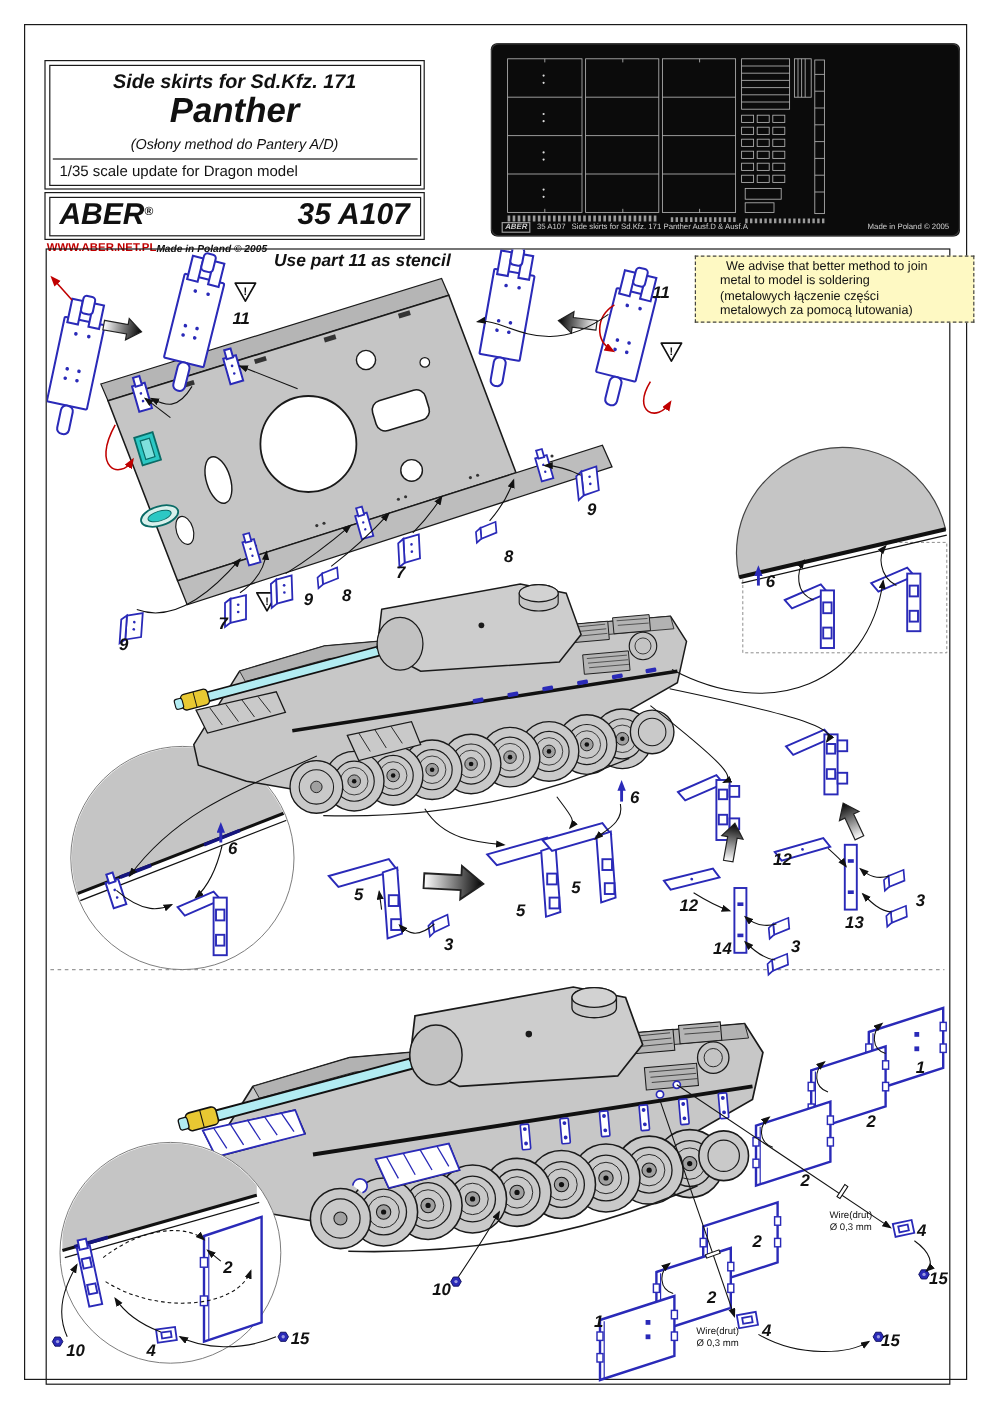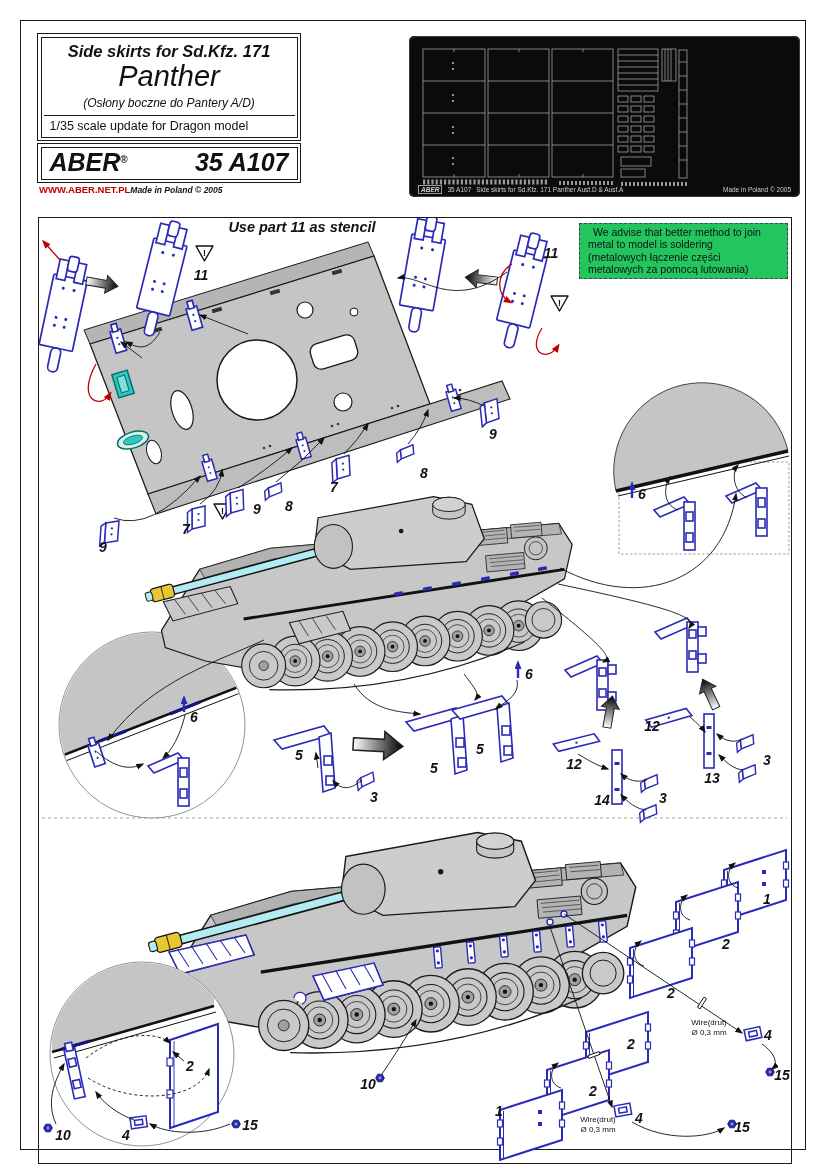--- a/index.html
+++ b/index.html
@@ -1,69 +1,69 @@
 <!DOCTYPE html>
 <html><head>
 <meta charset="utf-8">
 <style>
   html,body{margin:0;padding:0;}
   body{width:827px;height:1169px;position:relative;background:#fff;
        font-family:"Liberation Sans",sans-serif;color:#111;overflow:hidden;}
   .outer{position:absolute;left:20px;top:20px;width:784px;height:1128px;
          border:1.6px solid #1a1a1a;background:#fff;}
-  .tblock{position:absolute;left:16px;top:12px;width:264px;}
+  .tblock{position:absolute;left:16px;top:29px;width:317px;}
   .dbox{border:1.3px solid #1a1a1a;padding:2.5px;background:#fff;}
   .dbox-inner{border:1.2px solid #1a1a1a;text-align:center;padding:4px 2px 0;}
   .t1{font-size:16.5px;font-weight:bold;font-style:italic;}
-  .t2{font-size:29px;font-weight:normal;font-style:italic;line-height:31px;}
+  .t2{font-size:29px;font-weight:bold;font-style:italic;line-height:31px;}
   .t3{font-size:17.5px;font-weight:bold;font-style:italic;margin-top:1px;}
   .t4{font-size:12px;font-style:italic;margin-top:4px;}
   .scale-row{border-top:1.2px solid #1a1a1a;margin-top:5px;text-align:left;
              padding:3px 6px 4px;font-size:12.5px;}
   .brandbox{margin-top:2px;}
   .brand-inner{border:1.2px solid #1a1a1a;display:flex;justify-content:space-between;
                align-items:flex-start;padding:0 8px 2px;}
   .brand-name{font-size:25px;font-weight:bold;font-style:italic;}
   .brand-reg{font-size:10px;vertical-align:8px;font-style:normal;font-weight:bold;}
   .brand-code{font-size:25px;font-weight:bold;font-style:italic;}
   .webrow{display:flex;align-items:center;padding:1px 2px;}
   .web{color:#c00000;font-weight:bold;font-size:9.5px;}
   .made{font-style:italic;font-weight:bold;font-size:8.5px;}
   .fret{position:absolute;left:388px;top:15px;width:391px;height:161px;
         background:#0b0b0b;border-radius:5px;}
   .fret svg{display:block;}
   .fret-cap{position:absolute;left:9px;right:9px;bottom:3px;display:flex;
             align-items:center;gap:5px;color:#cfcfcf;font-size:6.5px;white-space:nowrap;}
   .fret-brand{border:1px solid #9a9a9a;padding:0 2px;font-weight:bold;font-style:italic;}
   .fret-made{margin-left:auto;}
-  .dgm{position:absolute;left:17px;top:196px;width:752px;height:945px;
+  .dgm{position:absolute;left:17px;top:186px;width:752px;height:945px;
        border:1.2px solid #1a1a1a;}
   .dgm > svg{position:absolute;left:0;top:0;}
   .advise{position:absolute;left:540px;top:5px;width:191px;border:1.2px dashed #444;
-          padding:2px 8px;font-size:10.5px;line-height:12.4px;background:#22c55e;}
+          padding:2px 20px;font-size:10.5px;line-height:12.4px;background:#fef9c3;}
   .advise p{margin:0;}
   .advise p:first-child{text-indent:5px;}
   .lbl{font-family:"Liberation Sans",sans-serif;font-size:14px;font-weight:bold;
        font-style:italic;fill:#111;}
   .wt{font-family:"Liberation Sans",sans-serif;font-size:8px;fill:#111;}
   .stn{font-family:"Liberation Sans",sans-serif;font-size:14.5px;font-weight:bold;
        font-style:italic;fill:#111;}
   .wm{font-family:"Liberation Sans",sans-serif;font-size:9px;font-weight:bold;fill:#111;}
 </style>
 </head>
 <body>
 
 <div class="outer">
 
   <div class="tblock">
     <div class="dbox">
       <div class="dbox-inner">
         <div class="t1">Side skirts for Sd.Kfz. 171</div>
         <div class="t2">Panther</div>
-        <div class="t4">(Osłony boczne do Pantery A/D)</div>
+        <div class="t4">(Osłony method do Pantery A/D)</div>
         <div class="scale-row">1/35 scale update for Dragon model</div>
       </div>
     </div>
     <div class="dbox brandbox">
       <div class="brand-inner">
         <span class="brand-name"><span>ABER</span><span class="brand-reg">®</span></span>
         <span class="brand-code">35 A107</span>
       </div>
     </div>
     <div class="webrow">

